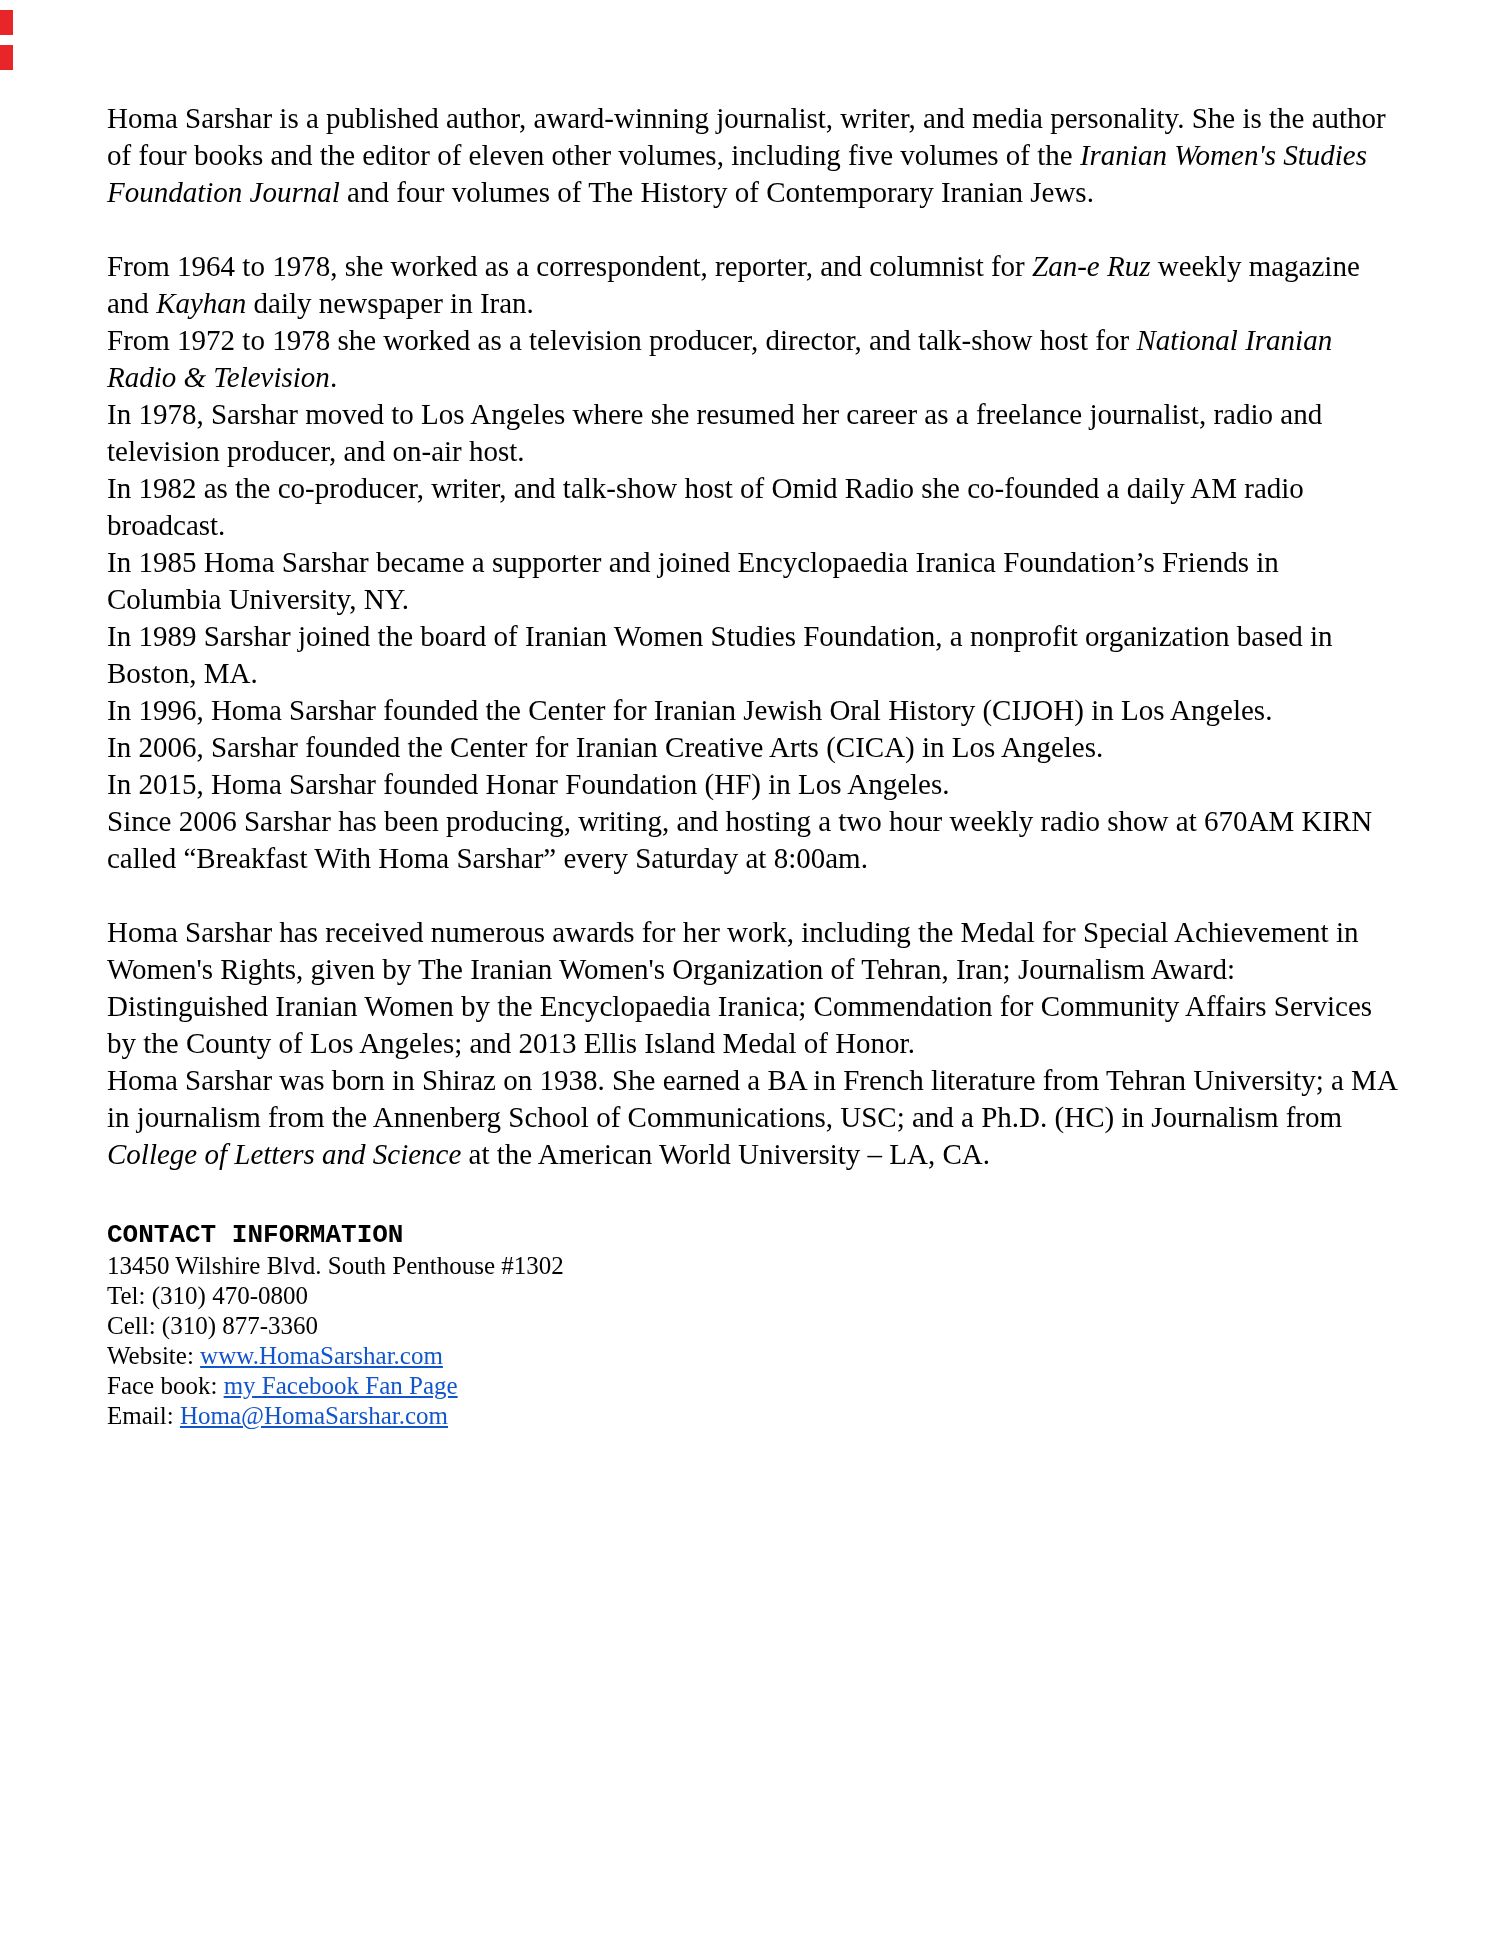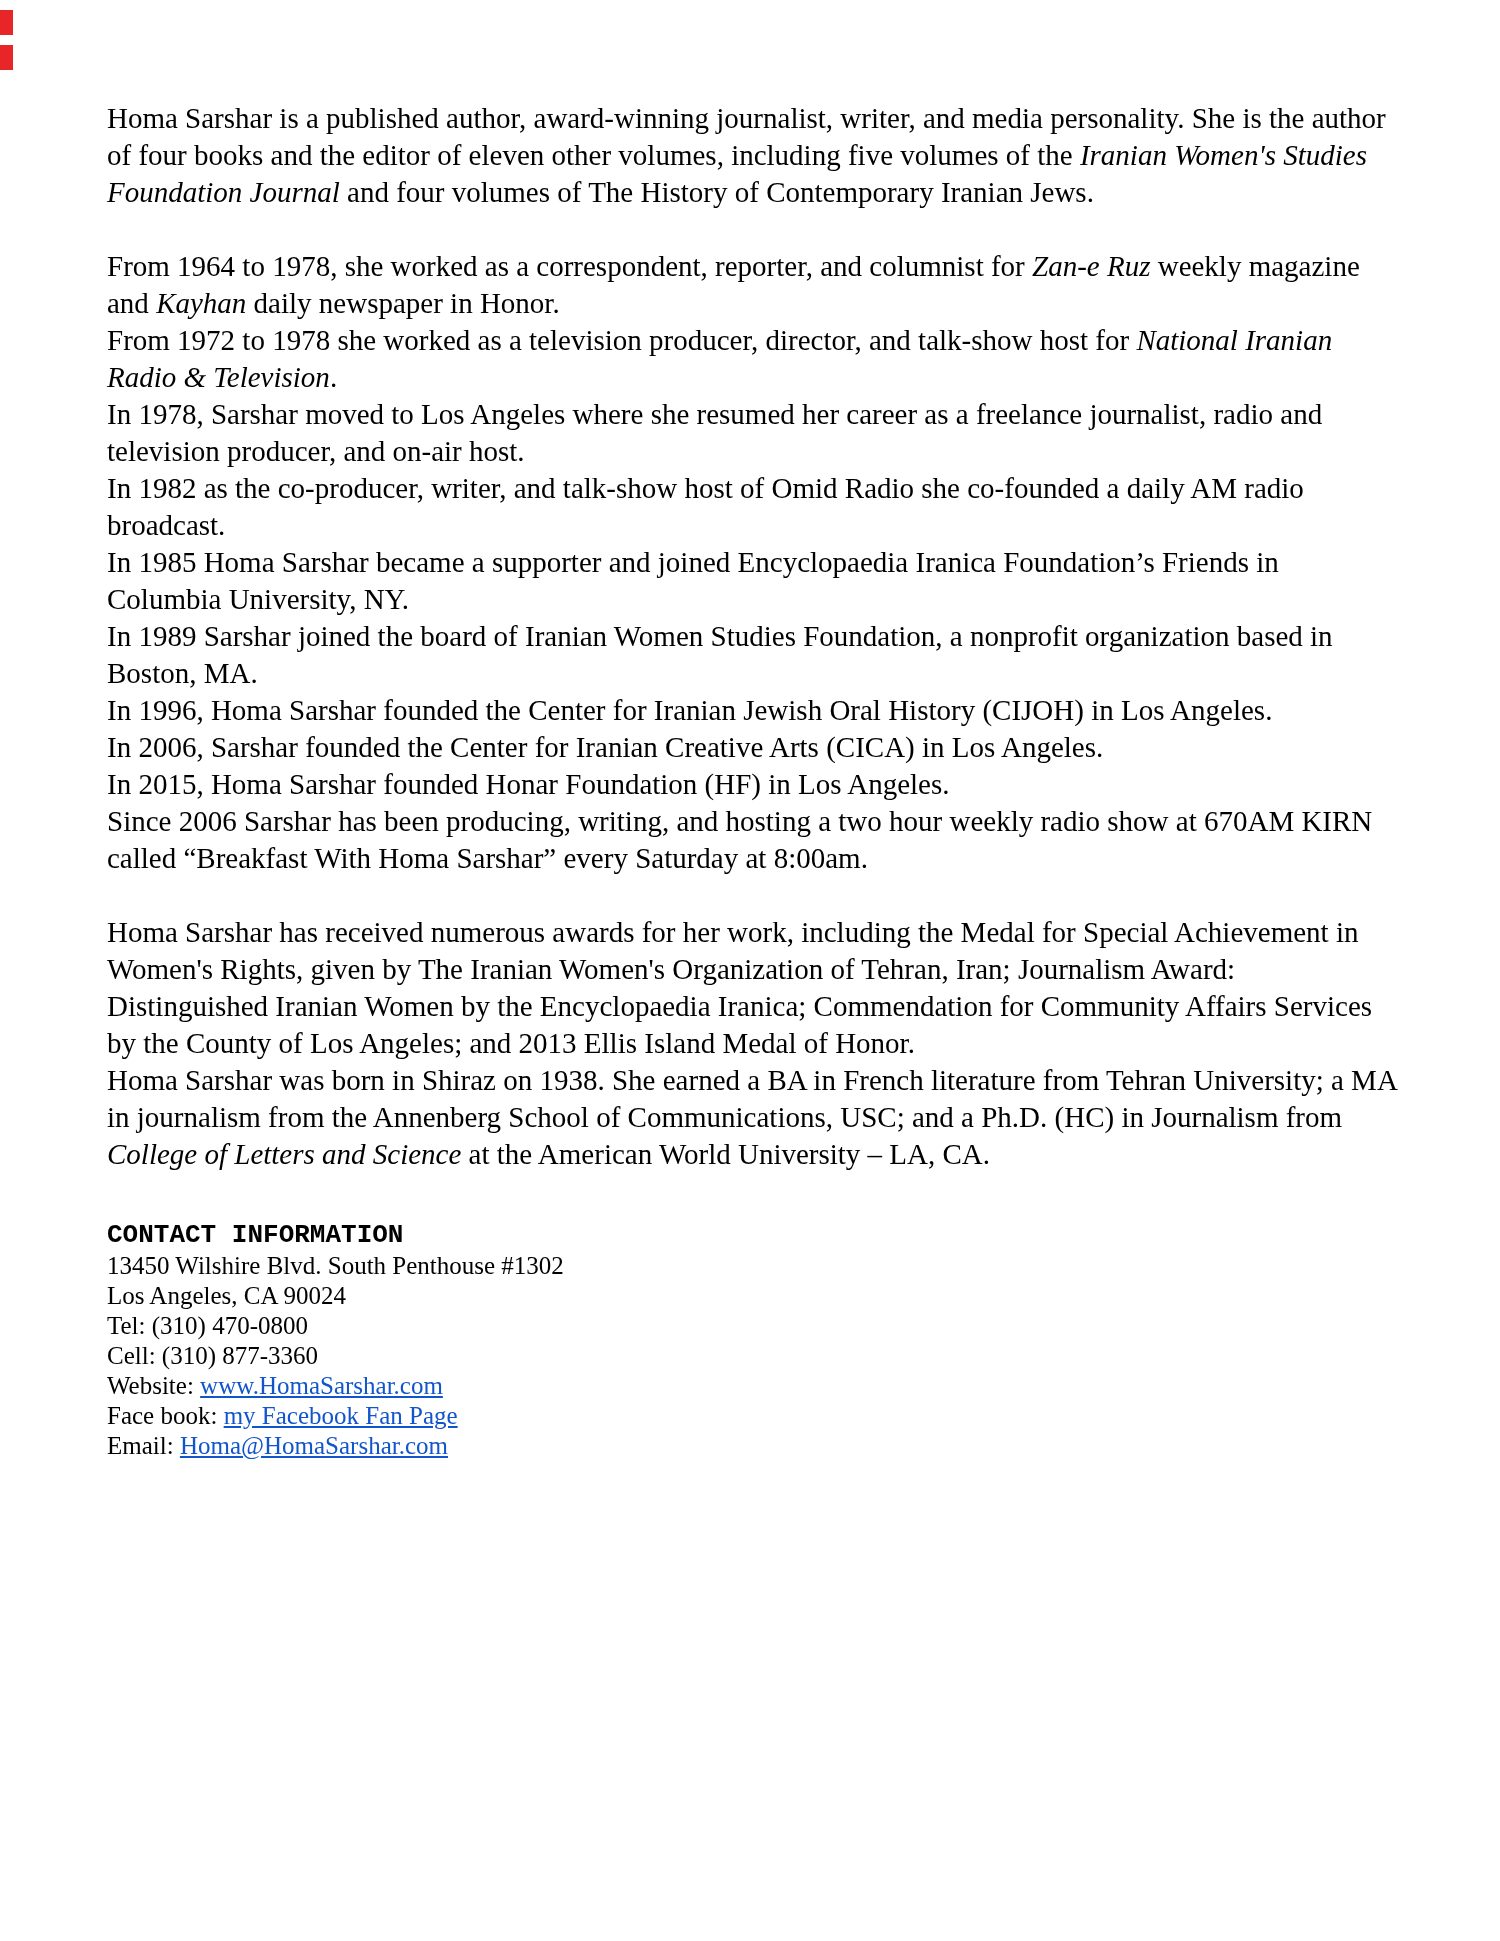--- a/index.html
+++ b/index.html
@@ -54,37 +54,36 @@
 <body>
 
 <div class="page">
 
   <div class="red-mark m1" style="background: rgb(232, 38, 42);"></div>
   <div class="red-mark m2" style="background: rgb(232, 38, 42);"></div>
 
   <div class="content">
 
     <p class="body-para"><span>Homa Sarshar is a published author, award-winning journalist, writer, and media personality.  She is the author of four books and the editor of eleven other volumes, including five volumes of the </span><span class="it">Iranian Women's Studies Foundation Journal</span><span> and four volumes of The History of Contemporary Iranian Jews.</span></p>
-    <p class="body-para gap"><span>From 1964 to 1978, she worked as a correspondent, reporter, and columnist for </span><span class="it">Zan-e Ruz</span><span> weekly magazine and </span><span class="it">Kayhan</span><span> daily newspaper in Honor.</span></p>
+    <p class="body-para gap"><span>From 1964 to 1978, she worked as a correspondent, reporter, and columnist for </span><span class="it">Zan-e Ruz</span><span> weekly magazine and </span><span class="it">Kayhan</span><span> daily newspaper in Iran.</span></p>
     <p class="body-para"><span>From 1972 to 1978 she worked as a television producer, director, and talk-show host for </span><span class="it">National Iranian Radio &amp; Television</span><span>.</span></p>
     <p class="body-para"><span>In 1978, Sarshar moved to Los Angeles where she resumed her career as a freelance journalist, radio and television producer, and on-air host.</span></p>
     <p class="body-para"><span>In 1982 as the co-producer, writer, and talk-show host of Omid Radio she co-founded a daily AM radio broadcast.</span></p>
     <p class="body-para"><span>In 1985 Homa Sarshar became a supporter and joined Encyclopaedia Iranica Foundation’s Friends in Columbia University, NY.</span></p>
     <p class="body-para"><span>In 1989 Sarshar joined the board of Iranian Women Studies Foundation, a nonprofit organization based in Boston, MA.</span></p>
     <p class="body-para"><span>In 1996, Homa Sarshar founded the Center for Iranian Jewish Oral History (CIJOH) in Los Angeles.</span></p>
     <p class="body-para"><span>In 2006, Sarshar founded the Center for Iranian Creative Arts (CICA) in Los Angeles.</span></p>
     <p class="body-para"><span>In 2015, Homa Sarshar founded Honar Foundation (HF) in Los Angeles.</span></p>
     <p class="body-para"><span>Since 2006 Sarshar has been producing, writing, and hosting a two hour weekly radio show at 670AM KIRN called “Breakfast With Homa Sarshar” every Saturday at 8:00am.</span></p>
     <p class="body-para gap"><span>Homa Sarshar has received numerous awards for her work, including the Medal for Special Achievement in Women's Rights, given by The Iranian Women's Organization of Tehran, Iran; Journalism Award: Distinguished Iranian Women by the Encyclopaedia Iranica; Commendation for Community Affairs Services by the County of Los Angeles; and 2013 Ellis Island Medal of Honor.</span></p>
     <p class="body-para"><span>Homa Sarshar was born in Shiraz on 1938.  She earned a BA in French literature from Tehran University; a MA in journalism from the Annenberg School of Communications, USC; and a Ph.D. (HC) in Journalism from </span><span class="it">College of Letters and Science</span><span> at the American World University – LA, CA.</span></p>
 
     <div class="contact">
       <p class="contact-heading">CONTACT INFORMATION</p>
       <p class="contact-line"><span>13450 Wilshire Blvd. South Penthouse #1302</span></p>
-      <p class="contact-line"><span>Los Angeles, CA 90024</span></p>
       <p class="contact-line"><span>Tel: (310) 470-0800</span></p>
       <p class="contact-line"><span>Cell: (310) 877-3360</span></p>
       <p class="contact-line"><span>Website: </span><a href="#" class="link">www.HomaSarshar.com</a></p>
       <p class="contact-line"><span>Face book: </span><a href="#" class="link">my Facebook Fan Page</a></p>
       <p class="contact-line"><span>Email: </span><a href="#" class="link">Homa@HomaSarshar.com</a></p>
     </div>
 
   </div>
 </div>
 

